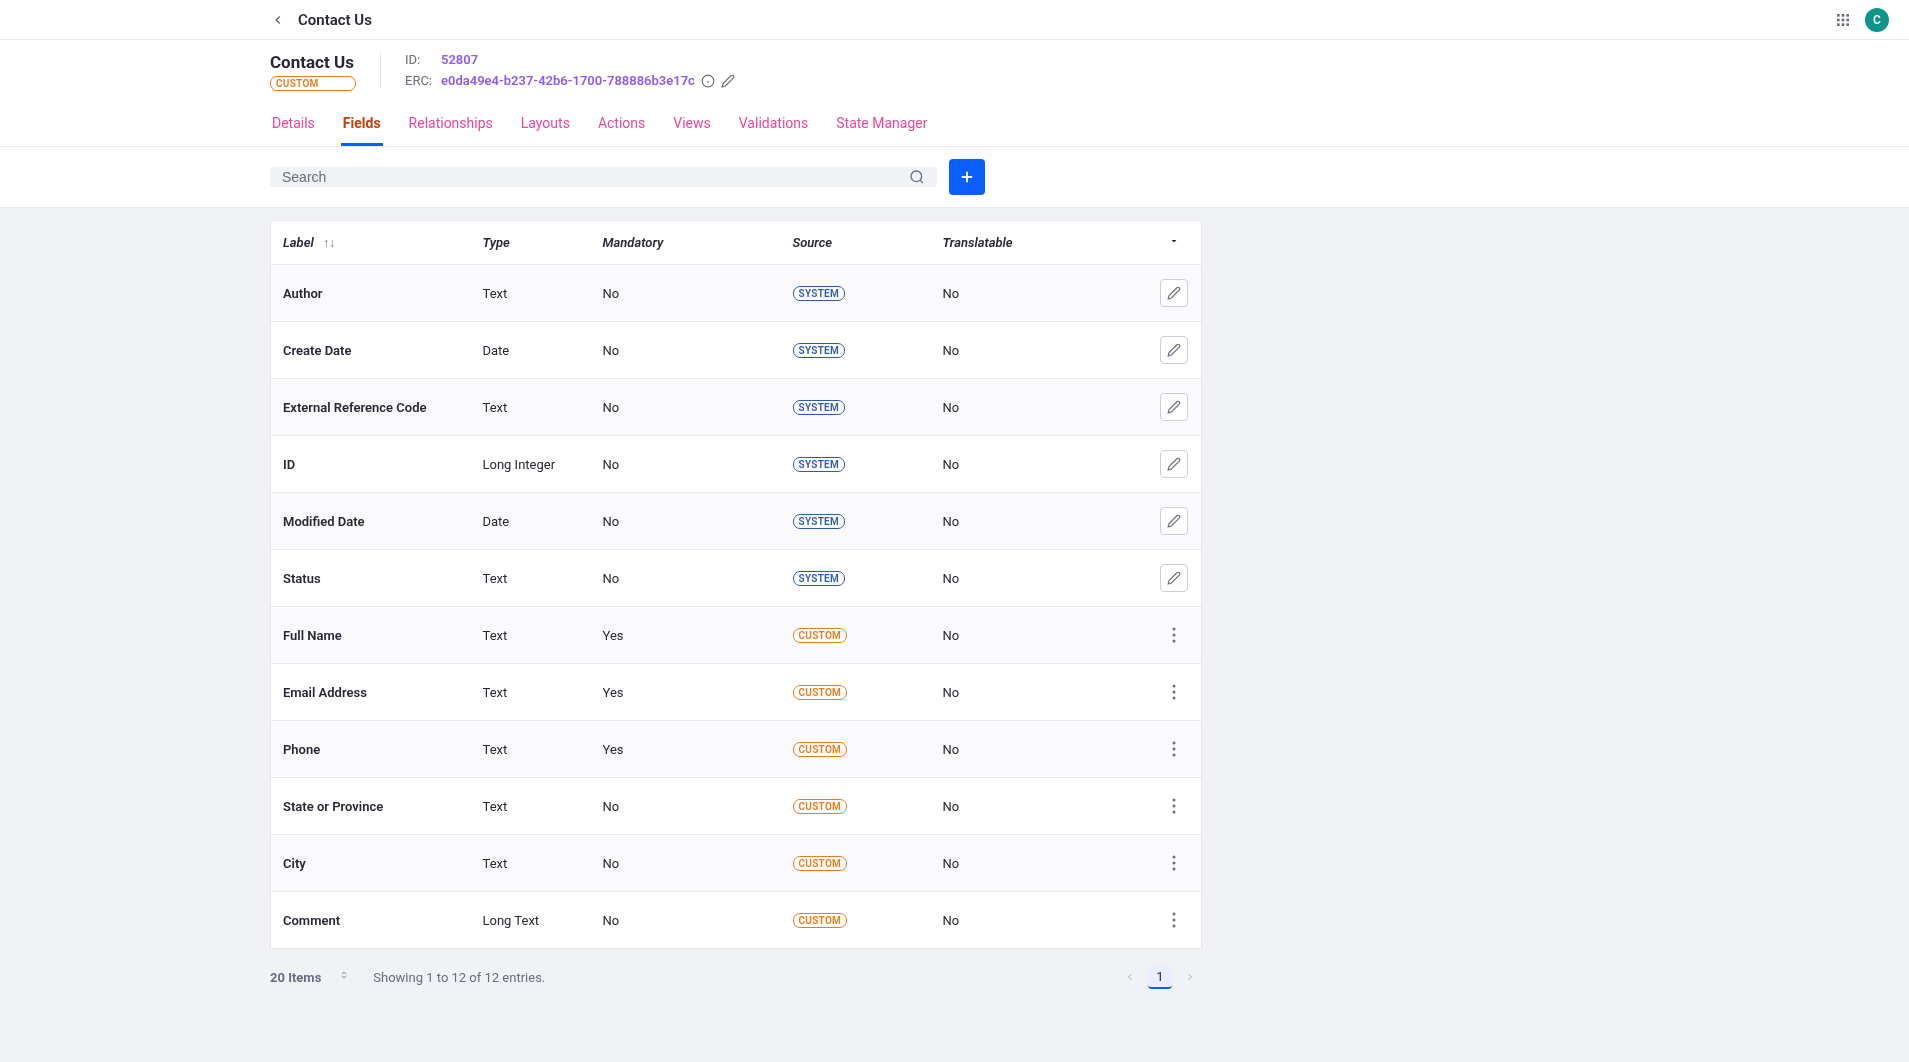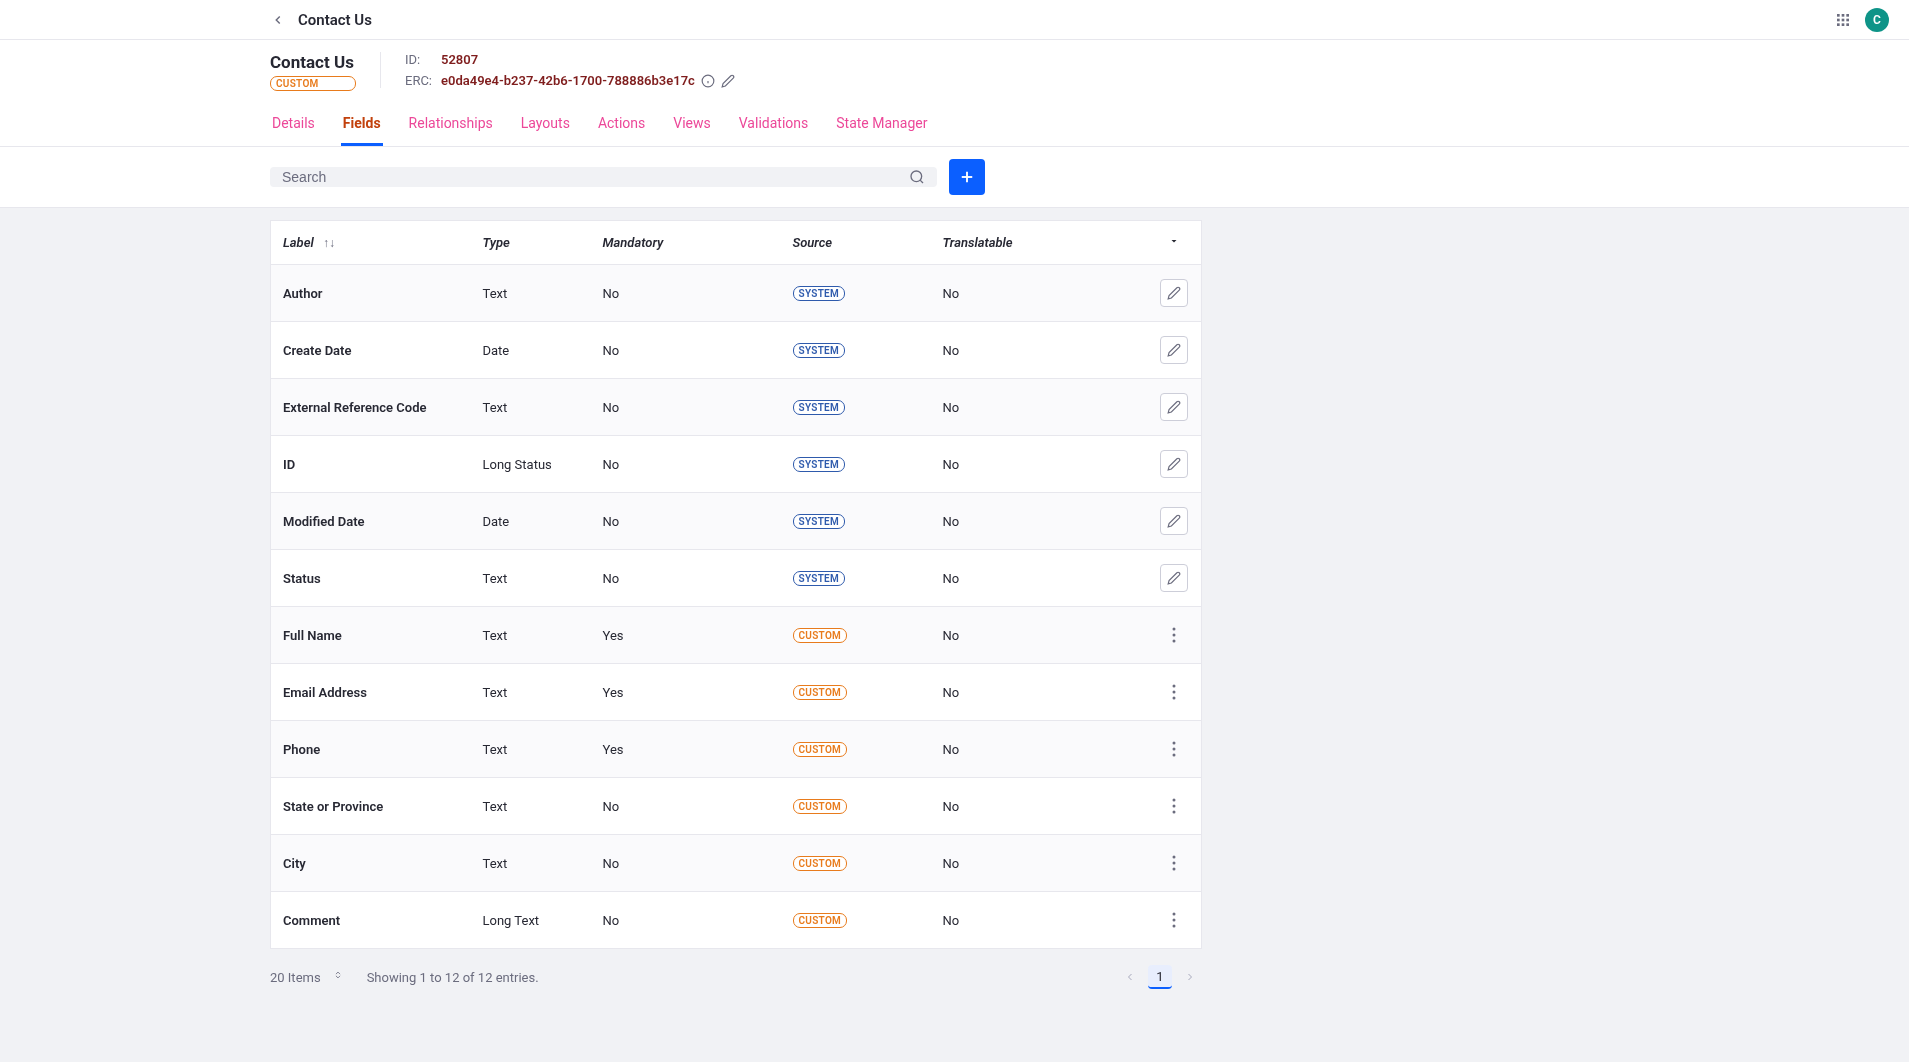--- a/index.html
+++ b/index.html
@@ -36,21 +36,21 @@
   .header-title { font-size: 17px; font-weight: 700; }
   .badge {
     display: inline-block; font-size: 10px; font-weight: 600; border: 1px solid; border-radius: 7px;
     padding: 1px 5px; letter-spacing: 0.3px; text-transform: uppercase;
   }
   .badge-custom { color: #e87b1c; border-color: #e87b1c; background: #fff; }
   .badge-system { color: #2e5aac; border-color: #2e5aac; background: #fff; }
   .header-meta { display: flex; flex-direction: column; gap: 6px; font-size: 13px; border-left: 1px solid #e7e7ed; padding-left: 24px; }
   .meta-row { display:flex; gap:6px; align-items:center; }
   .meta-label { color: #6b6c7e; font-weight: 400; min-width: 30px; }
-  .meta-value { color: #7f1d1d; font-weight: 600; }
+  .meta-value { color: #8b5cf6; font-weight: 600; }
   .icon-btn-inline { color: #6b6c7e; cursor:pointer; display:flex; }
 
   .tabs {
     display: flex; gap: 24px; padding-top: 6px;
   }
   .tab { font-size: 14px; color: #ec4899; padding: 10px 2px 12px 2px; cursor: pointer; border-bottom: 3px solid transparent; font-weight: 400;}
   .tab.active { color: #c2410c; font-weight: 700; border-bottom-color: #0b5fff; }
 
   .toolbar {
     border-bottom: 1px solid #e7e7ed;
@@ -94,21 +94,21 @@
   table.data-table tbody tr:nth-child(odd) td { background: #fafafc; }
   table.data-table td.label-cell { font-weight: 600; }
   .action-icon-btn {
     width: 28px; height: 28px; border: 1px solid #cdced9; border-radius: 4px; background:#fff;
     display:inline-flex; align-items:center; justify-content:center; cursor:pointer; color:#6b6c7e;
   }
   .action-dots { color:#6b6c7e; font-size:16px; cursor:pointer; display:inline-flex; align-items:center; justify-content:center; width:28px; height:28px; }
 
   .footer-bar { display:flex; align-items:center; justify-content:space-between; padding: 16px 0 8px 0; font-size: 13px; color:#6b6c7e; }
   .footer-left { display:flex; gap:24px; align-items:center; }
-  .page-size { display:flex; align-items:flex-start; gap:12px; cursor:pointer; }
+  .page-size { display:flex; align-items:flex-start; gap:18px; cursor:pointer;font-weight:bold; }
   .pagination { display:flex; align-items:center; gap:6px; }
   .page-btn { width:24px; height:24px; display:flex; align-items:center; justify-content:center; cursor:pointer; color:#a7a9bc; border-radius:4px; }
   .page-btn.current { background:#e8eefd; color:#272833; border-bottom: 2px solid #0b5fff; }
   .whitespace-right { flex:1; }
 </style>
 </head>
 <body>
 
 <div class="topbar">
   <div class="topbar-left">
@@ -249,21 +249,21 @@
             <td><span class="badge badge-system">SYSTEM</span></td>
             <td>No</td>
             <td style="text-align: center;"><span class="action-icon-btn">
                 <svg width="14" height="14" viewBox="0 0 24 24" fill="none" stroke="currentColor" stroke-width="2">
                   <path d="M17 3a2.8 2.8 0 1 1 4 4L7.5 20.5 2 22l1.5-5.5L17 3z"></path>
                 </svg>
               </span></td>
           </tr>
           <tr>
             <td class="label-cell">ID</td>
-            <td>Long Status</td>
+            <td>Long Integer</td>
             <td>No</td>
             <td><span class="badge badge-system">SYSTEM</span></td>
             <td>No</td>
             <td style="text-align: center;"><span class="action-icon-btn">
                 <svg width="14" height="14" viewBox="0 0 24 24" fill="none" stroke="currentColor" stroke-width="2">
                   <path d="M17 3a2.8 2.8 0 1 1 4 4L7.5 20.5 2 22l1.5-5.5L17 3z"></path>
                 </svg>
               </span></td>
           </tr>
           <tr>

